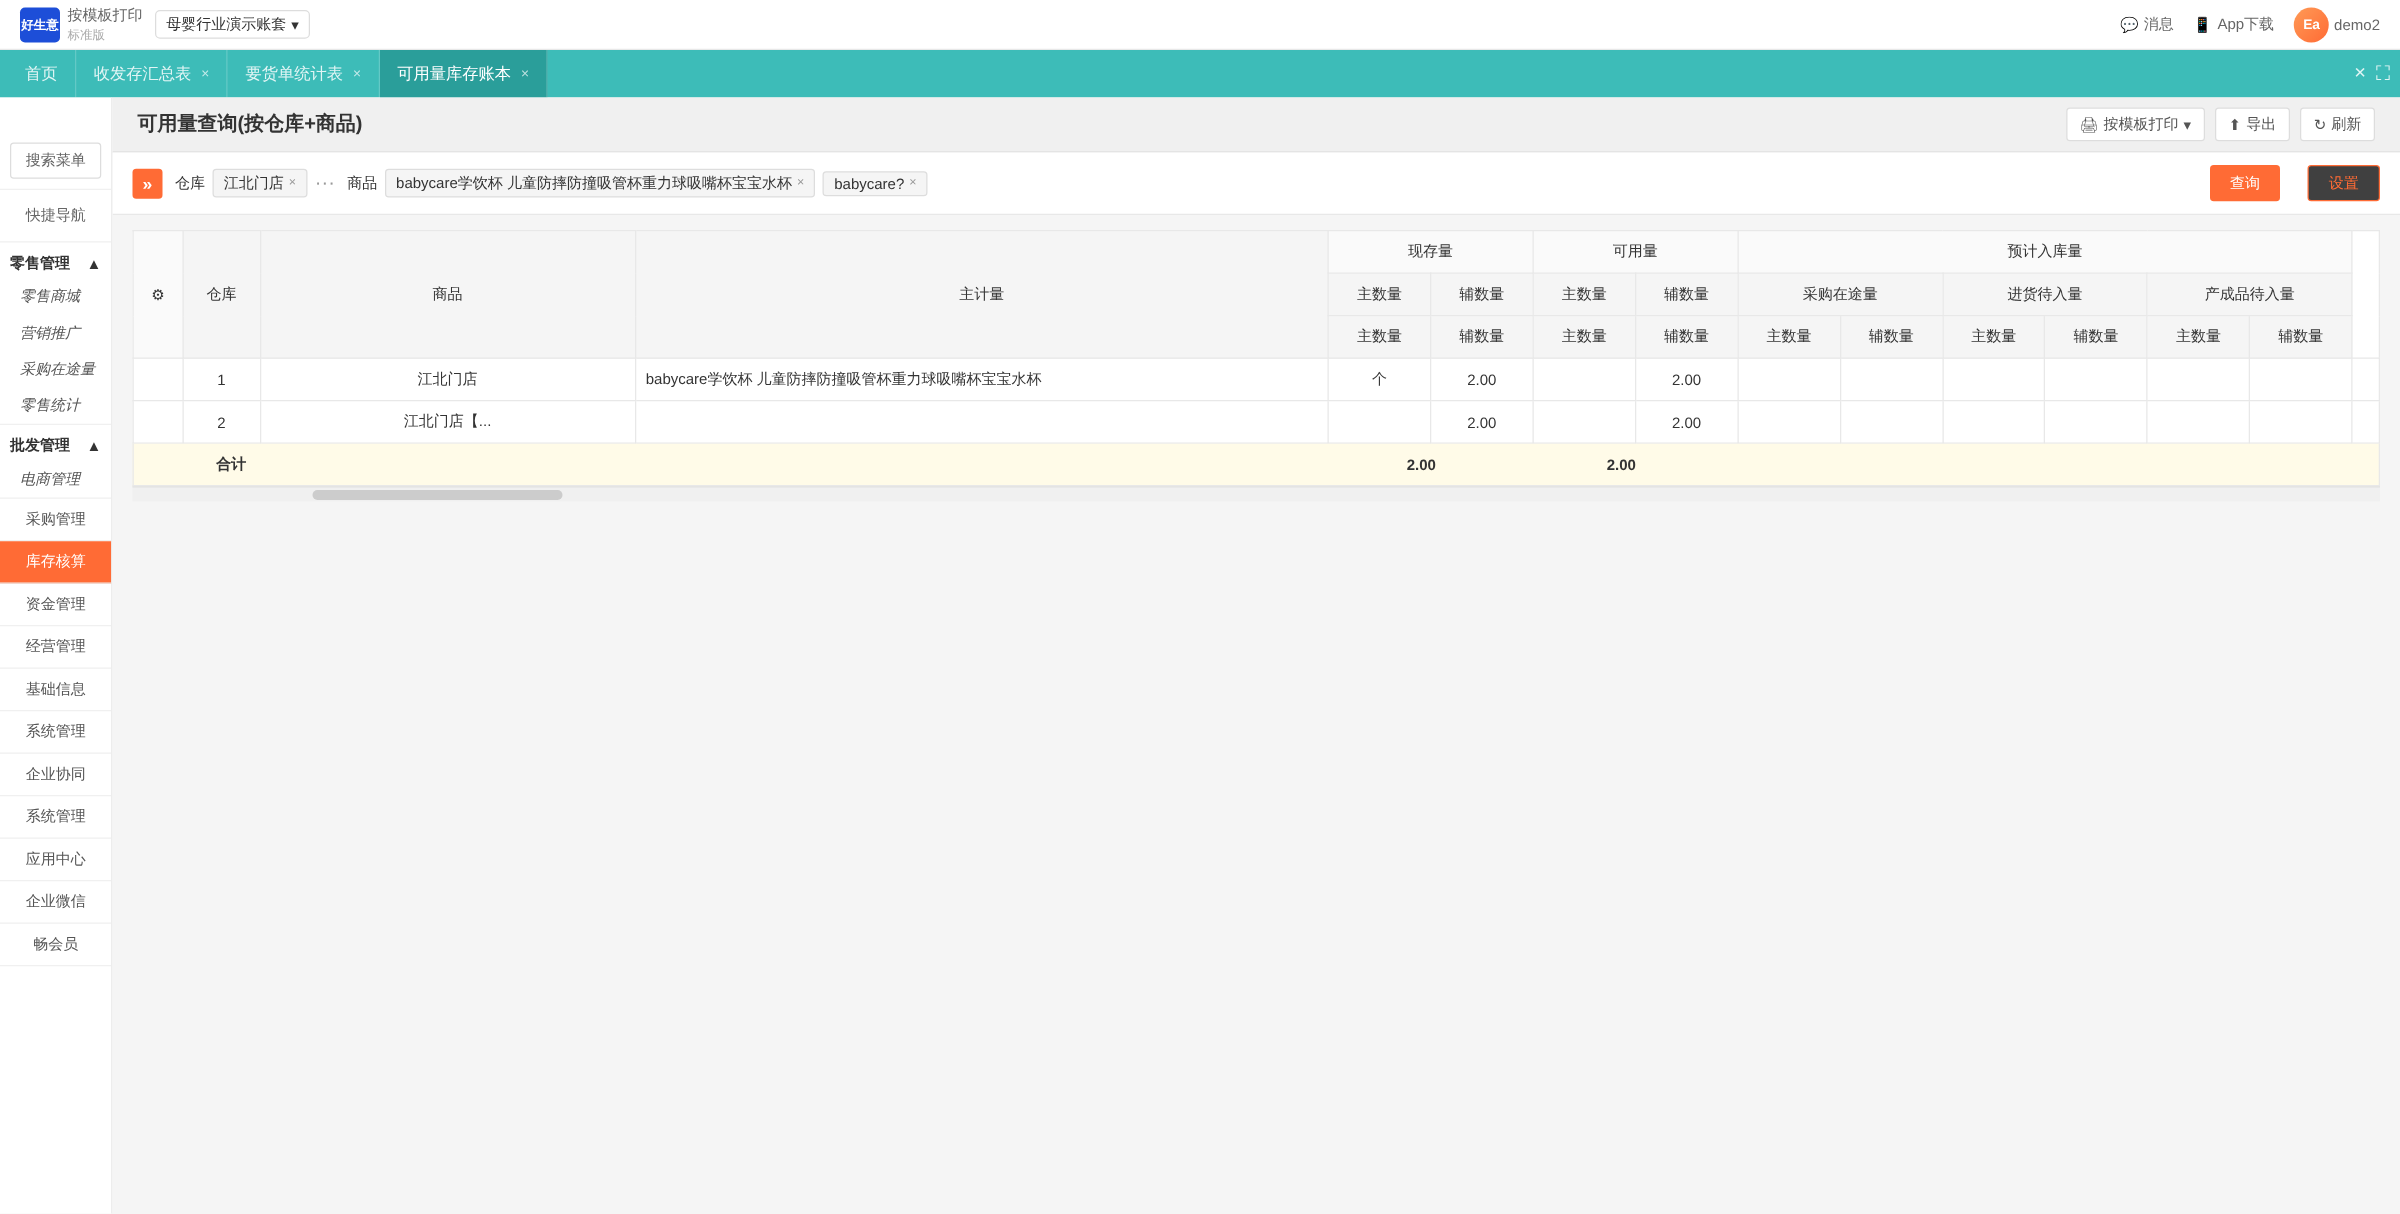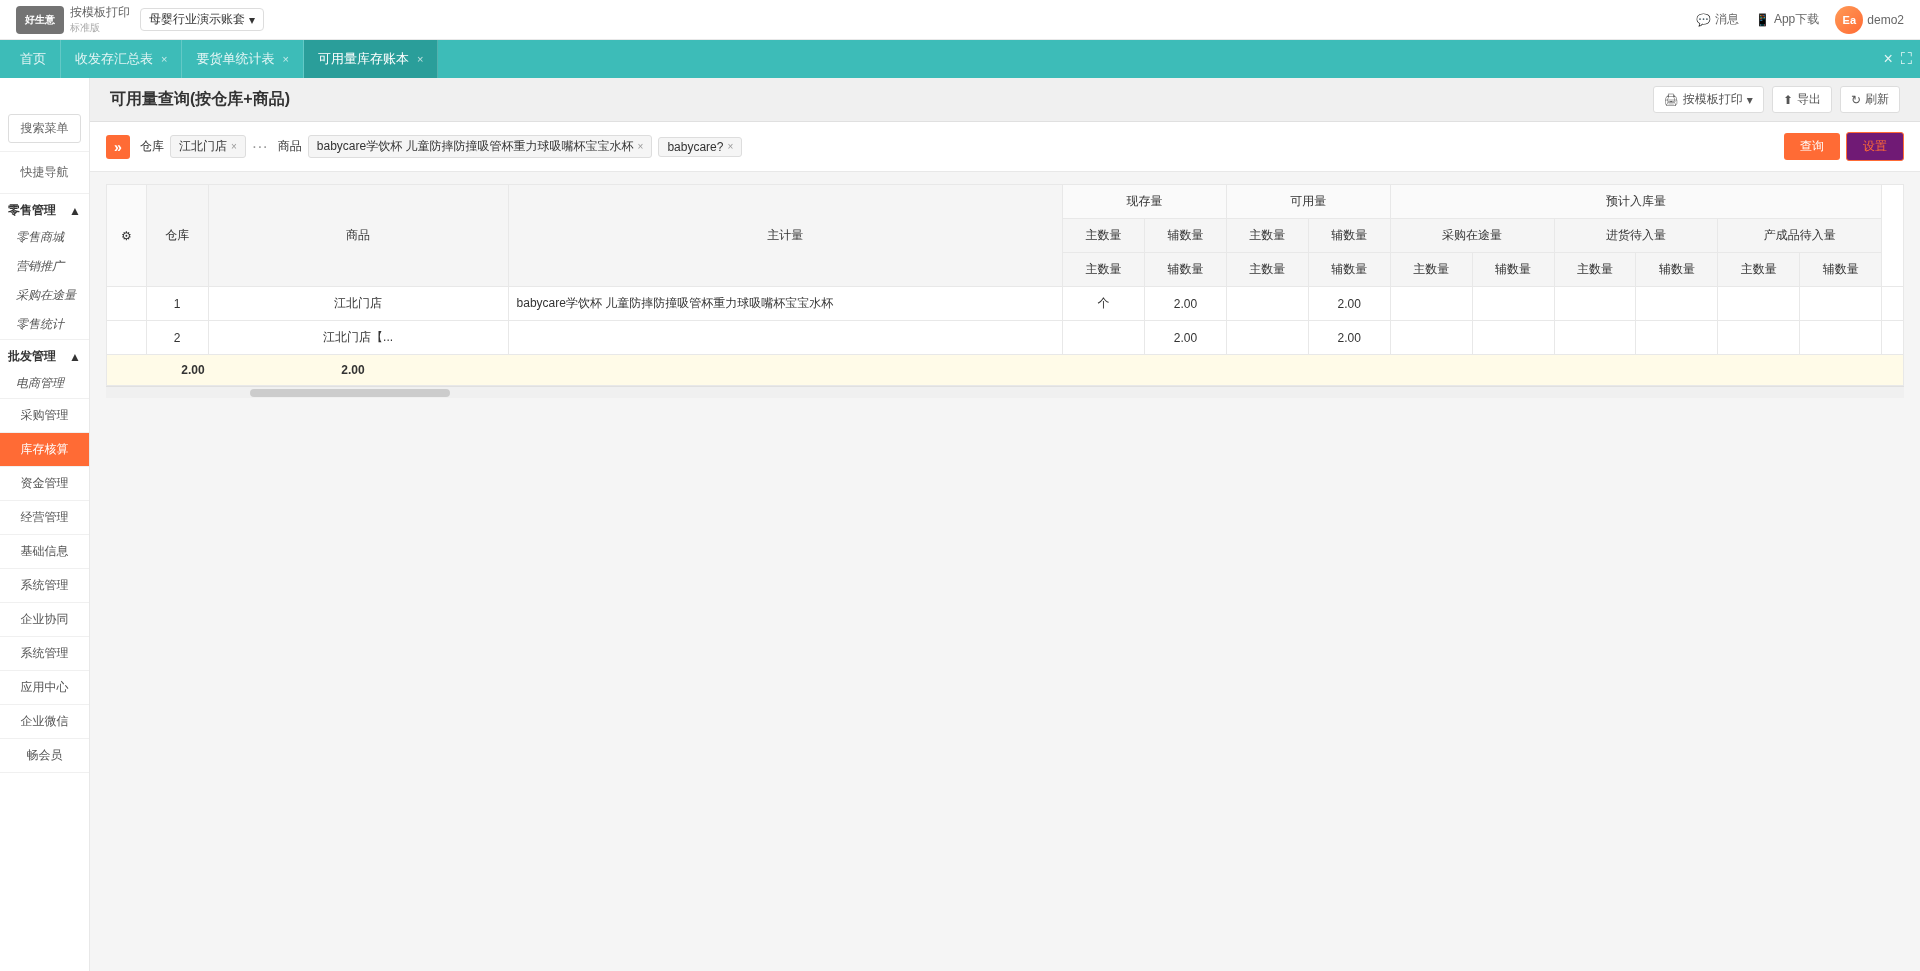--- a/index.html
+++ b/index.html
@@ -19,22 +19,22 @@
       display: flex;
       align-items: center;
       gap: 10px;
     }
     .logo-area {
       display: flex;
       align-items: center;
       gap: 6px;
     }
     .logo-icon {
-      width: 48px; height: 28px;
-      background: #737373;
+      width: 32px; height: 28px;
+      background: #1d4ed8;
       border-radius: 4px;
       display: flex; align-items: center; justify-content: center;
       color: white; font-size: 10px; font-weight: bold; text-align: center;
     }
     .logo-text { font-size: 12px; color: #666; }
     .enterprise-select {
       display: flex; align-items: center; gap: 4px;
       border: 1px solid #ddd; border-radius: 4px; padding: 2px 8px;
       background: #fff; cursor: pointer; font-size: 12px; color: #333;
     }
@@ -201,29 +201,29 @@
       background: #f5f5f5; border: 1px solid #ddd;
       border-radius: 3px; padding: 2px 8px;
       font-size: 12px; color: #333;
     }
     .filter-tag-close {
       cursor: pointer; color: #999; font-size: 10px;
     }
     .filter-more { color: #999; font-size: 16px; cursor: pointer; }
     .filter-actions {
       margin-left: auto;
-      display: flex; gap: 6px; align-items: center;
+      display: flex; gap: 22px;
     }
     .btn-query {
       padding: 5px 16px; background: #ff6b35; color: #fff;
       border: none; border-radius: 3px; cursor: pointer;
       font-size: 12px;
     }
     .btn-settings {
-      padding: 5px 16px; background: #701a75; color: #ff6b35;
+      padding: 5px 16px; background: #404040; color: #ff6b35;
       border: 1px solid #ff6b35; border-radius: 3px; cursor: pointer;
       font-size: 12px;
     }
 
     
     .table-wrapper {
       flex: 1; overflow: auto; padding: 0 16px 0;
       background: #f5f5f5;
     }
     .data-table {
@@ -480,20 +480,21 @@
     <td></td>
     <td></td>
     <td></td>
     <td></td>
   </tr>
           </tbody>
       </table>
 
       <div style="display:flex; background:#fffbe8; border:1px solid #e8e8e8; border-top:none; padding:8px 6px; font-size:12px; font-weight:bold; align-items:center;">
         <div style="width:40px; text-align:center;"></div>
+        <div style="flex:1; padding-left:20px;">合计</div>
         <div style="width:80px; text-align:center;">2.00</div>
         <div style="width:80px; text-align:center;"></div>
         <div style="width:80px; text-align:center;">2.00</div>
         <div style="width:80px; text-align:center;"></div>
         <div style="width:80px; text-align:center;"></div>
         <div style="width:80px; text-align:center;"></div>
         <div style="width:80px; text-align:center;"></div>
         <div style="width:80px; text-align:center;"></div>
         <div style="width:80px; text-align:center;"></div>
         <div style="width:80px; text-align:center;"></div>

